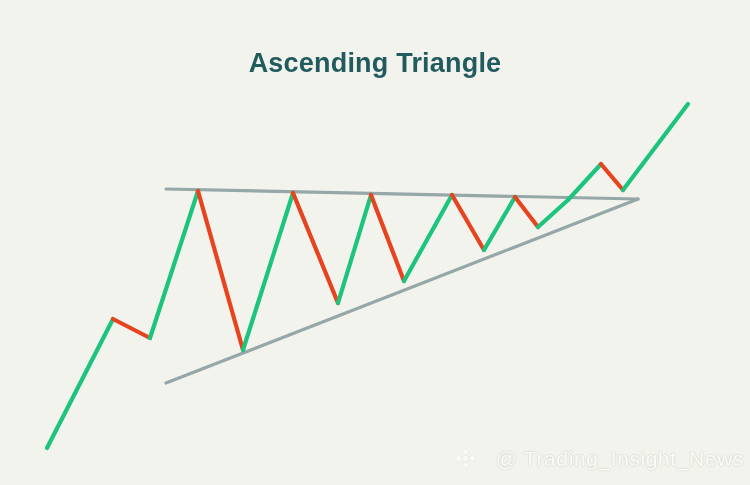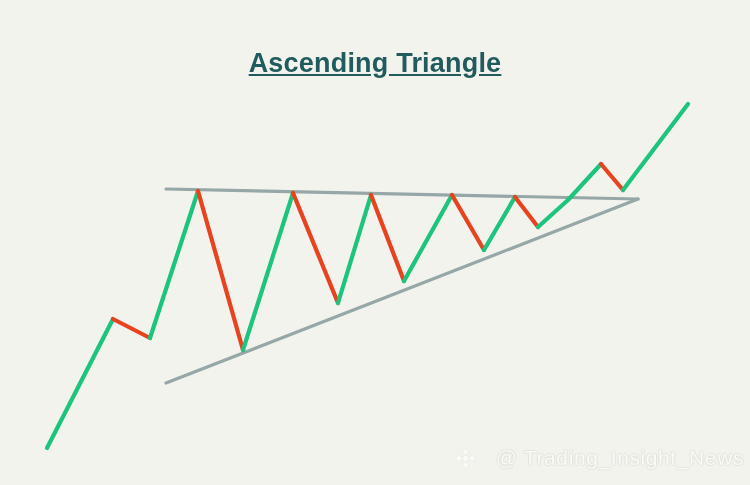--- a/index.html
+++ b/index.html
@@ -24,33 +24,32 @@
     left: 0;
     top: 48px;
     width: 750px;
     text-align: center;
     font-size: 27px;
     font-weight: bold;
     letter-spacing: 0.2px;
     color: #215b5e;
     font-family: "Liberation Sans", sans-serif;
     user-select: none;
-    text-decoration: underline;
   }
   #plot {
     position: absolute;
     left: 0;
     top: 0;
   }
   #watermark {
     position: absolute;
     right: 6px;
     bottom: 14px;
     display: flex;
-    align-items: flex-start;
+    align-items: center;
     gap: 18px;
     opacity: 0.92;
     user-select: none;
   }
   #watermark .wm-text {
     font-size: 21px;
     letter-spacing: 0.6px;
     color: #fbfbf8;
     text-shadow:
       0 0 1px #dcdcd4,

